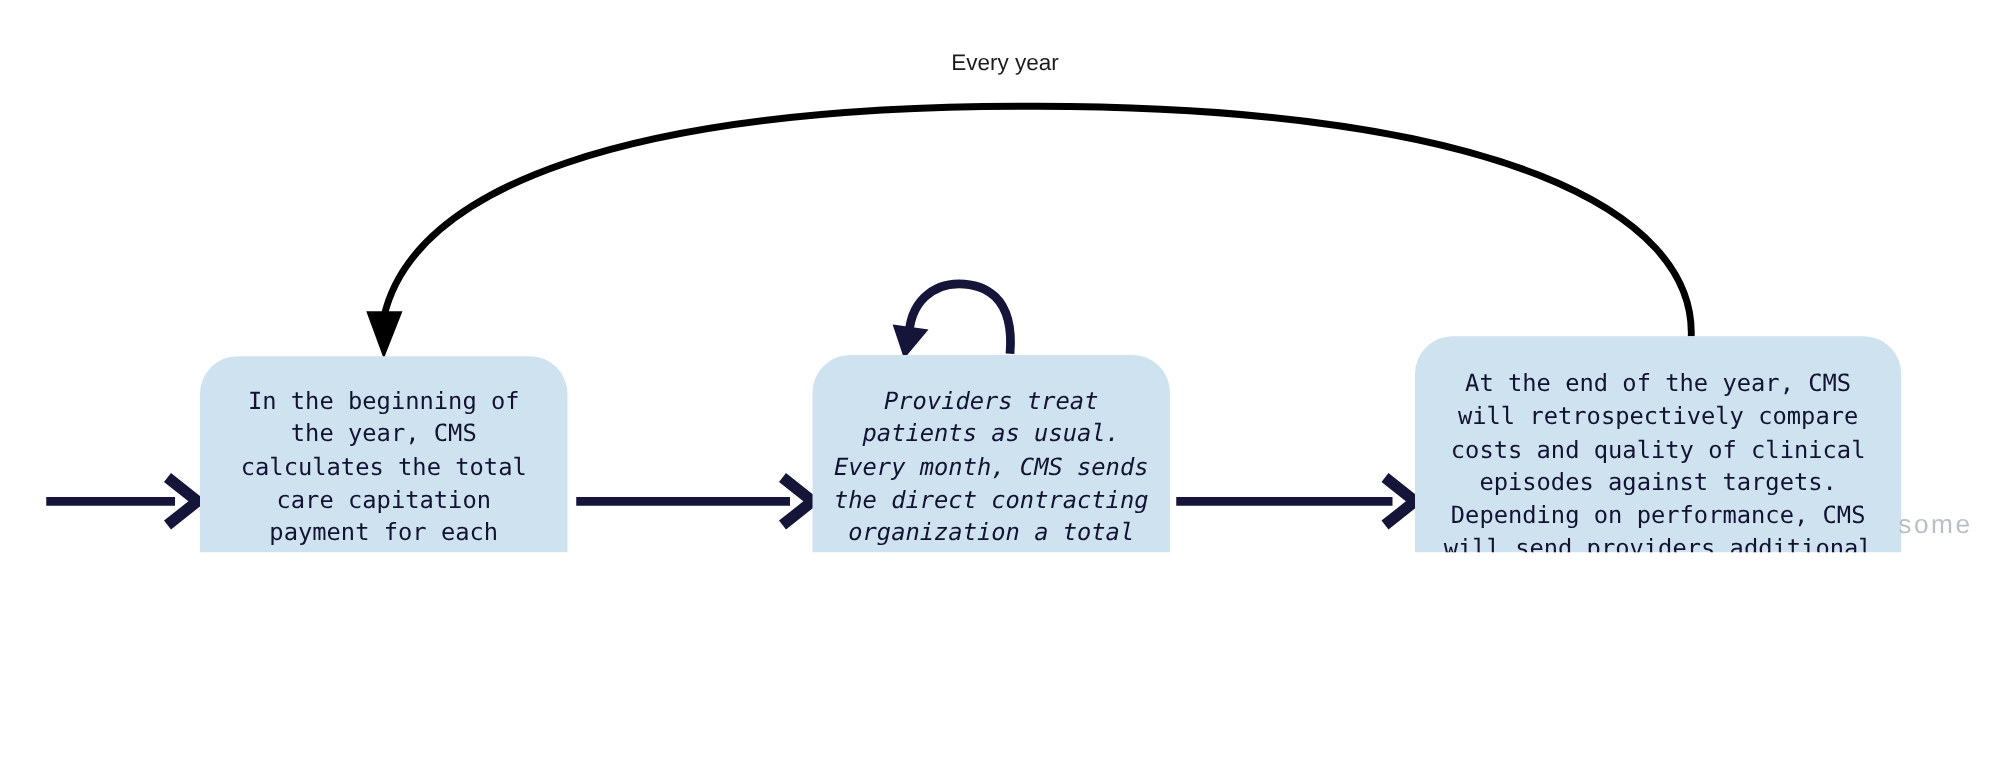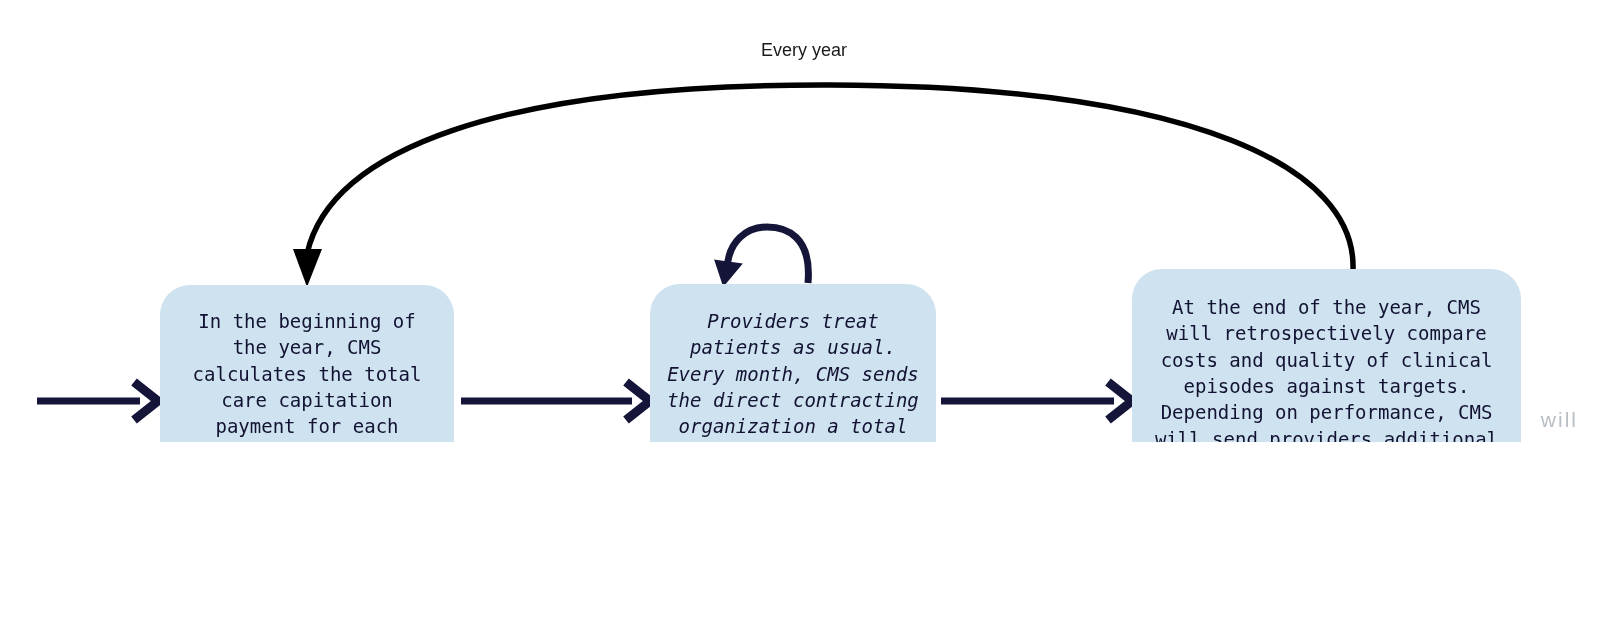--- a/index.html
+++ b/index.html
@@ -127,15 +127,15 @@
 will retrospectively compare
 costs and quality of clinical
 episodes against targets.
 Depending on performance, CMS
 will send providers additional
 payments or providers will
 refund some of the money back
 to CMS.</span>
   </div>
 
-  <div id="watermark">will</div>
+  <div id="watermark">some</div>
 
 </div>
 
 </body></html>

